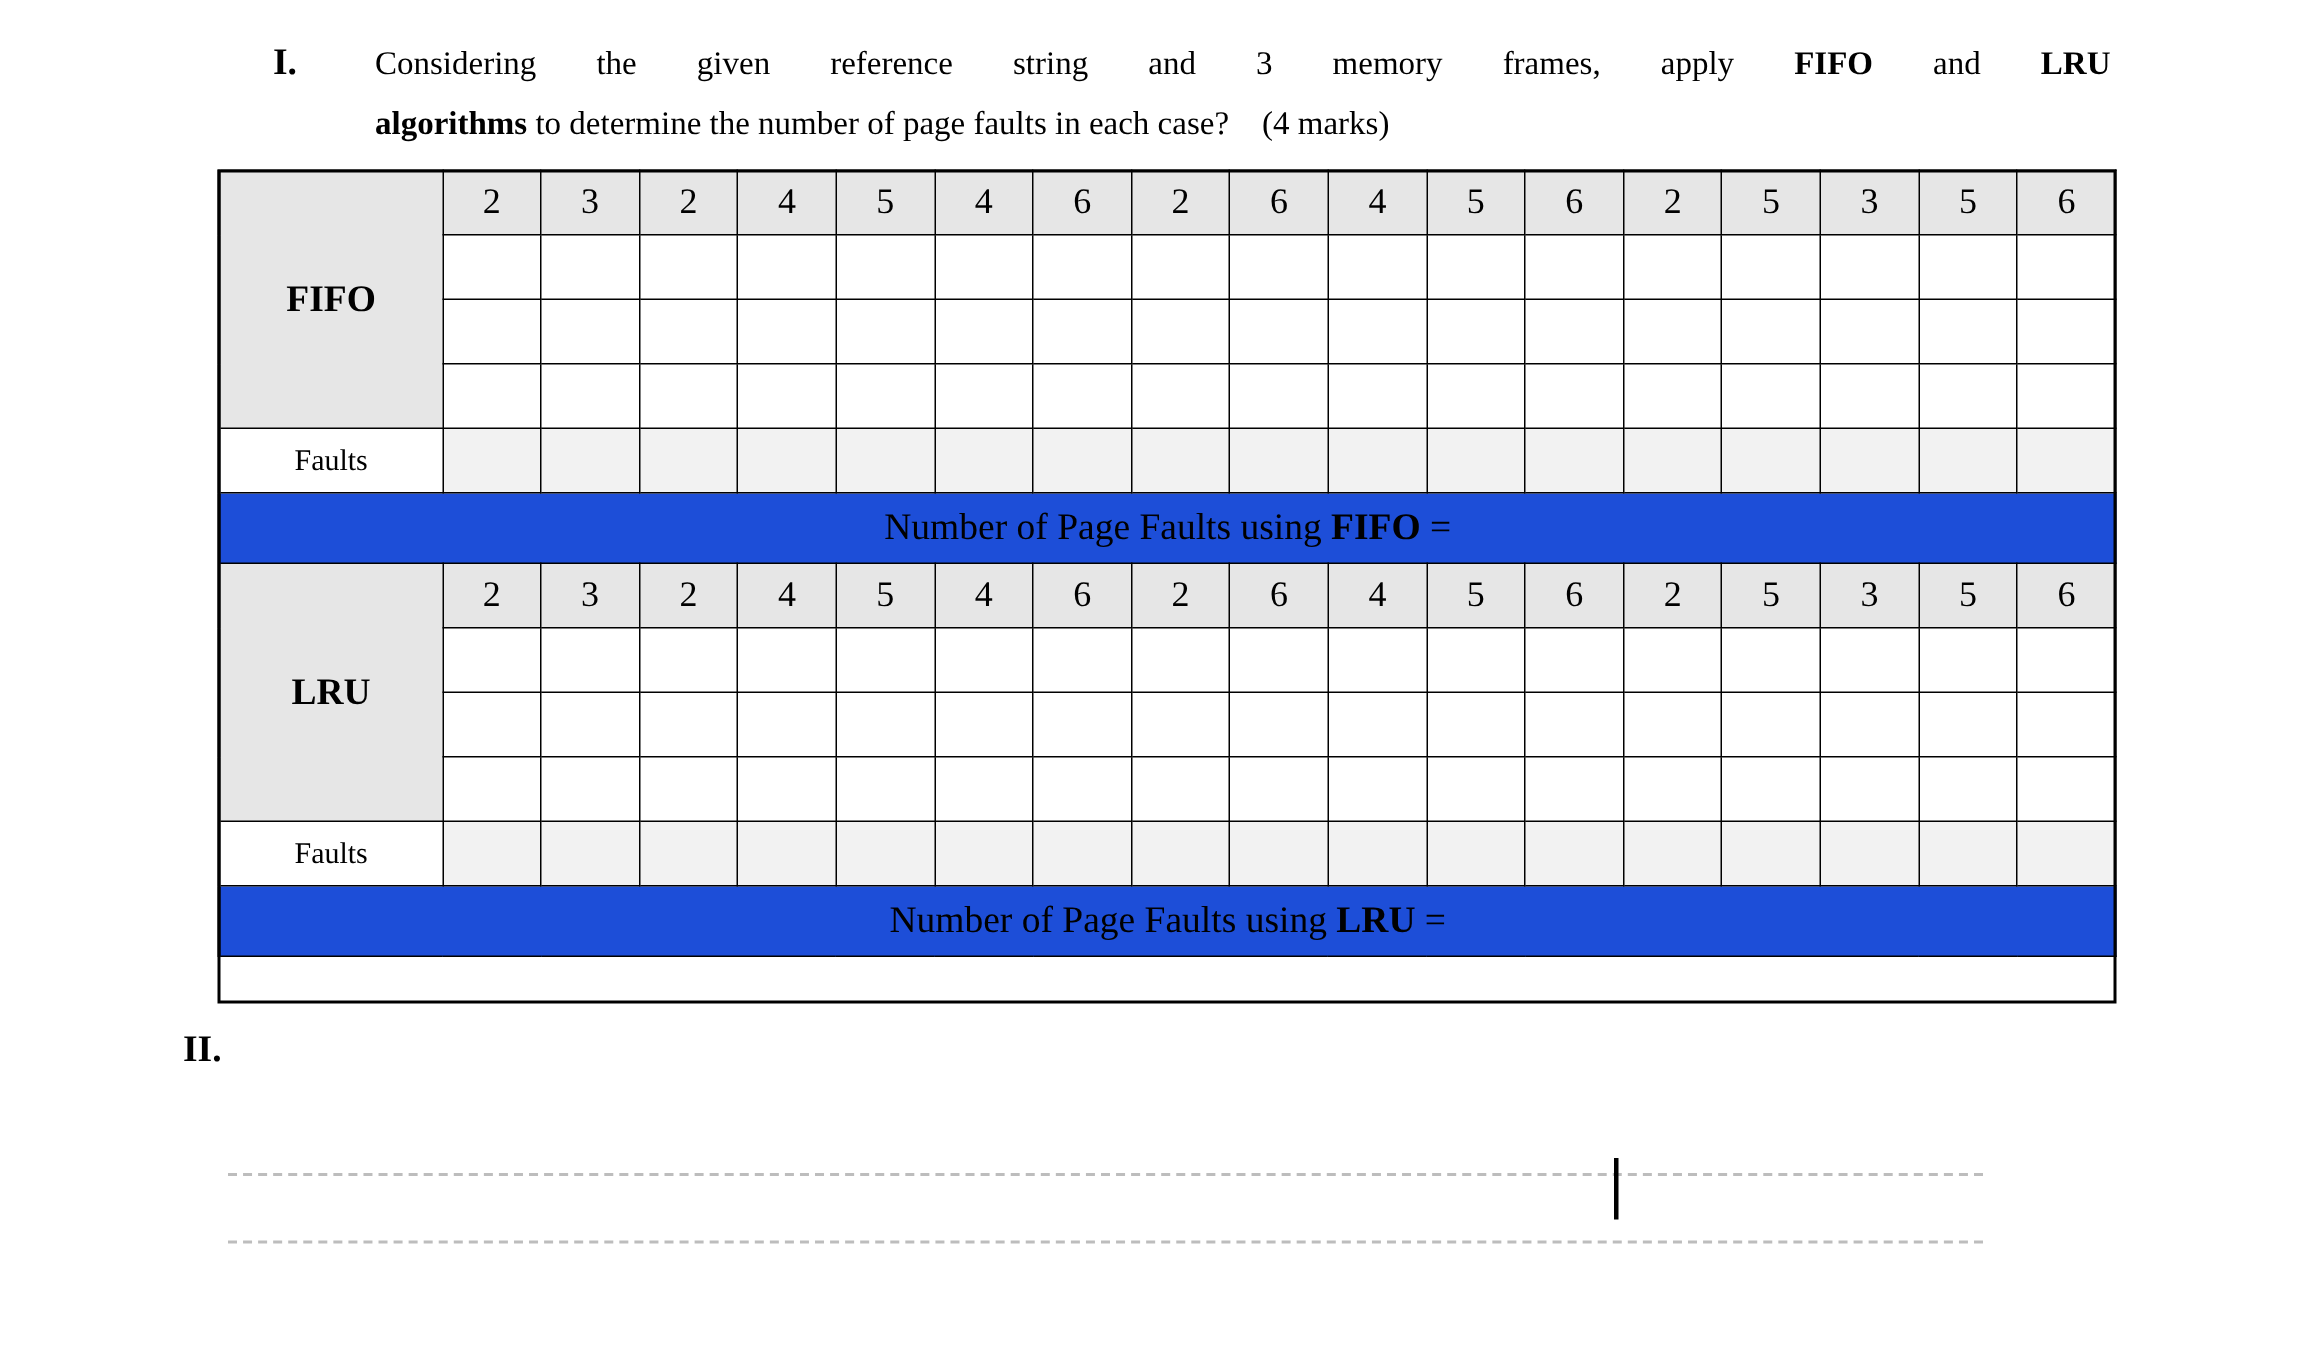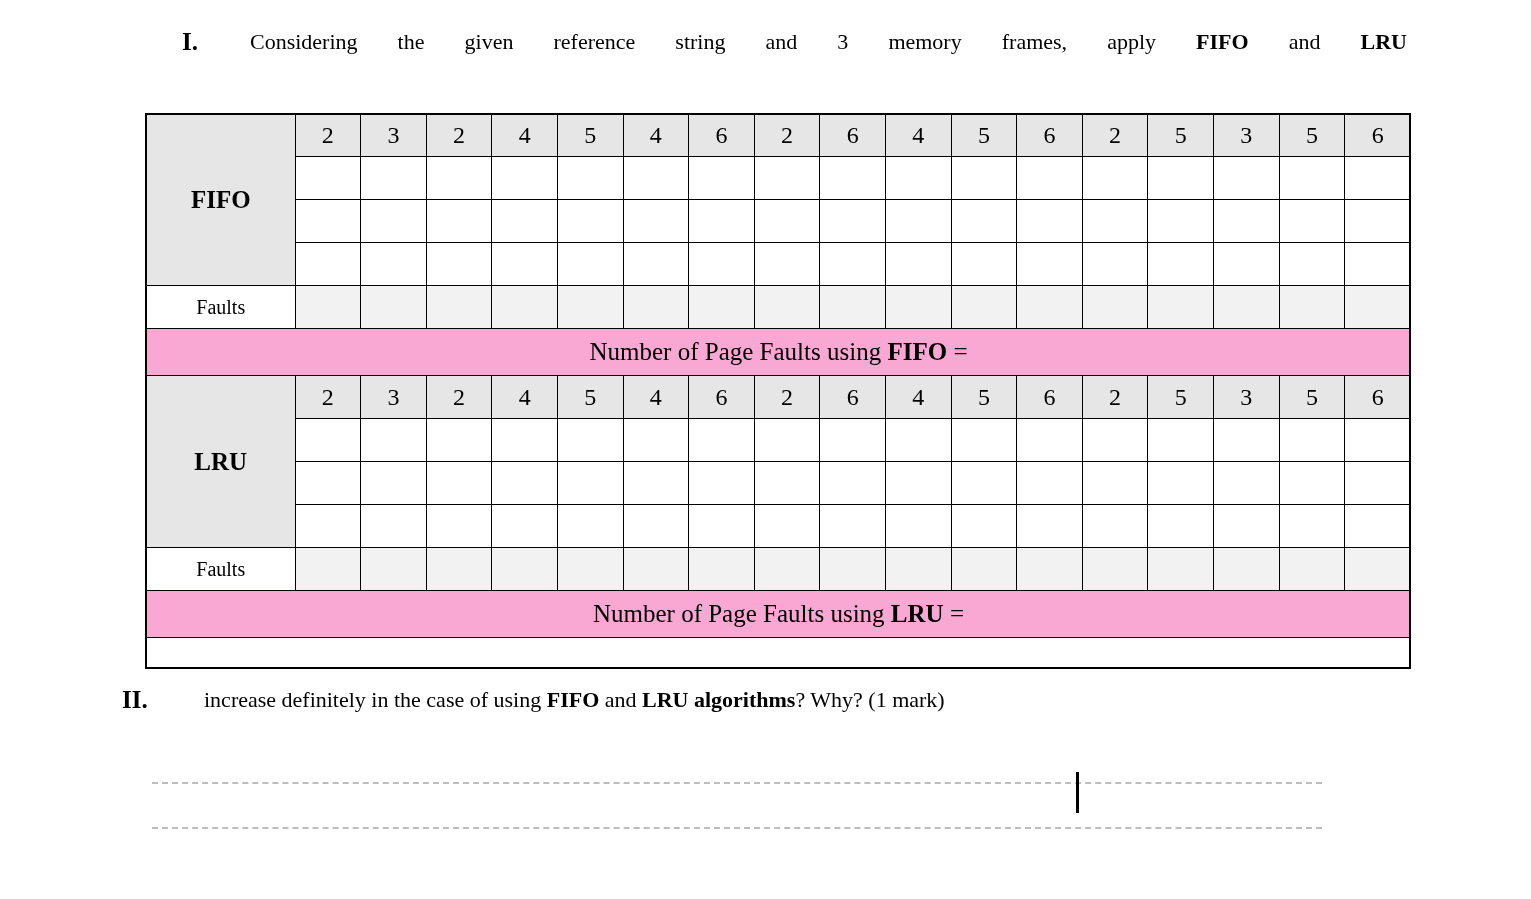--- a/index.html
+++ b/index.html
@@ -31,20 +31,21 @@
     position: absolute;
     left: 182px;
     top: 22px;
     width: 1225px;
   }
   #q2 {
     position: absolute;
     left: 122px;
     top: 680px;
     width: 1285px;
+    flex-direction: column;
   }
   .q-marker {
     font-weight: bold;
     font-size: 25px;
     line-height: 40px;
     flex: 0 0 auto;
   }
   #q1 .q-marker { width: 68px; }
   #q2 .q-marker { width: 82px; }
 
@@ -104,21 +105,21 @@
     background: #ffffff;
   }
   td.faults-label {
     background: #ffffff;
     font-size: 20px;
   }
   td.faults-cell {
     background: #f2f2f2;
   }
   td.summary-cell {
-    background: #f9a8d4;
+    background: #1d4ed8;
     font-size: 25px;
     height: 46px;
     text-align: center;
   }
   td.spacer-left {
     border-left: 2px solid #000000;
   }
 
   
   .answer-lines {
@@ -144,20 +145,21 @@
 </style>
 </head>
 <body>
 
 <div class="page">
 
   <div class="question" id="q1">
     <div class="q-marker">I.</div>
     <div class="q-body">
       <div class="q-line-justify"><span>Considering the given reference string and 3 memory frames, apply </span><b>FIFO</b><span> and </span><b>LRU</b></div>
+      <div class="q-line"><b>algorithms</b><span> to determine the number of page faults in each case?</span>&nbsp;&nbsp;&nbsp;&nbsp;<span>(4 marks)</span></div>
     </div>
   </div>
 
   <table class="pf-table">
     <colgroup>
       <col class="col-label">
       <col>
         <col>
         <col>
         <col>
@@ -385,21 +387,20 @@
         <td class="summary-cell spacer-left" colspan="18"><span>Number of Page Faults  using </span><b>LRU</b><span> =</span></td>
       </tr>
 
     </tbody>
   </table>
   <div class="outer-frame"></div>
 
   <div class="question" id="q2">
     <div class="q-marker">II.</div>
     <div class="q-body">
-      <div class="q-line"><span>increase definitely in the case of using </span><b>FIFO</b><span> and </span><b>LRU algorithms</b><span>? Why? (1 mark)</span></div>
     </div>
   </div>
 
   <div class="answer-lines">
     <div class="dash-line"></div>
     <div class="dash-gap"></div>
     <div class="dash-line"></div>
   </div>
   <div class="text-cursor"></div>
 

